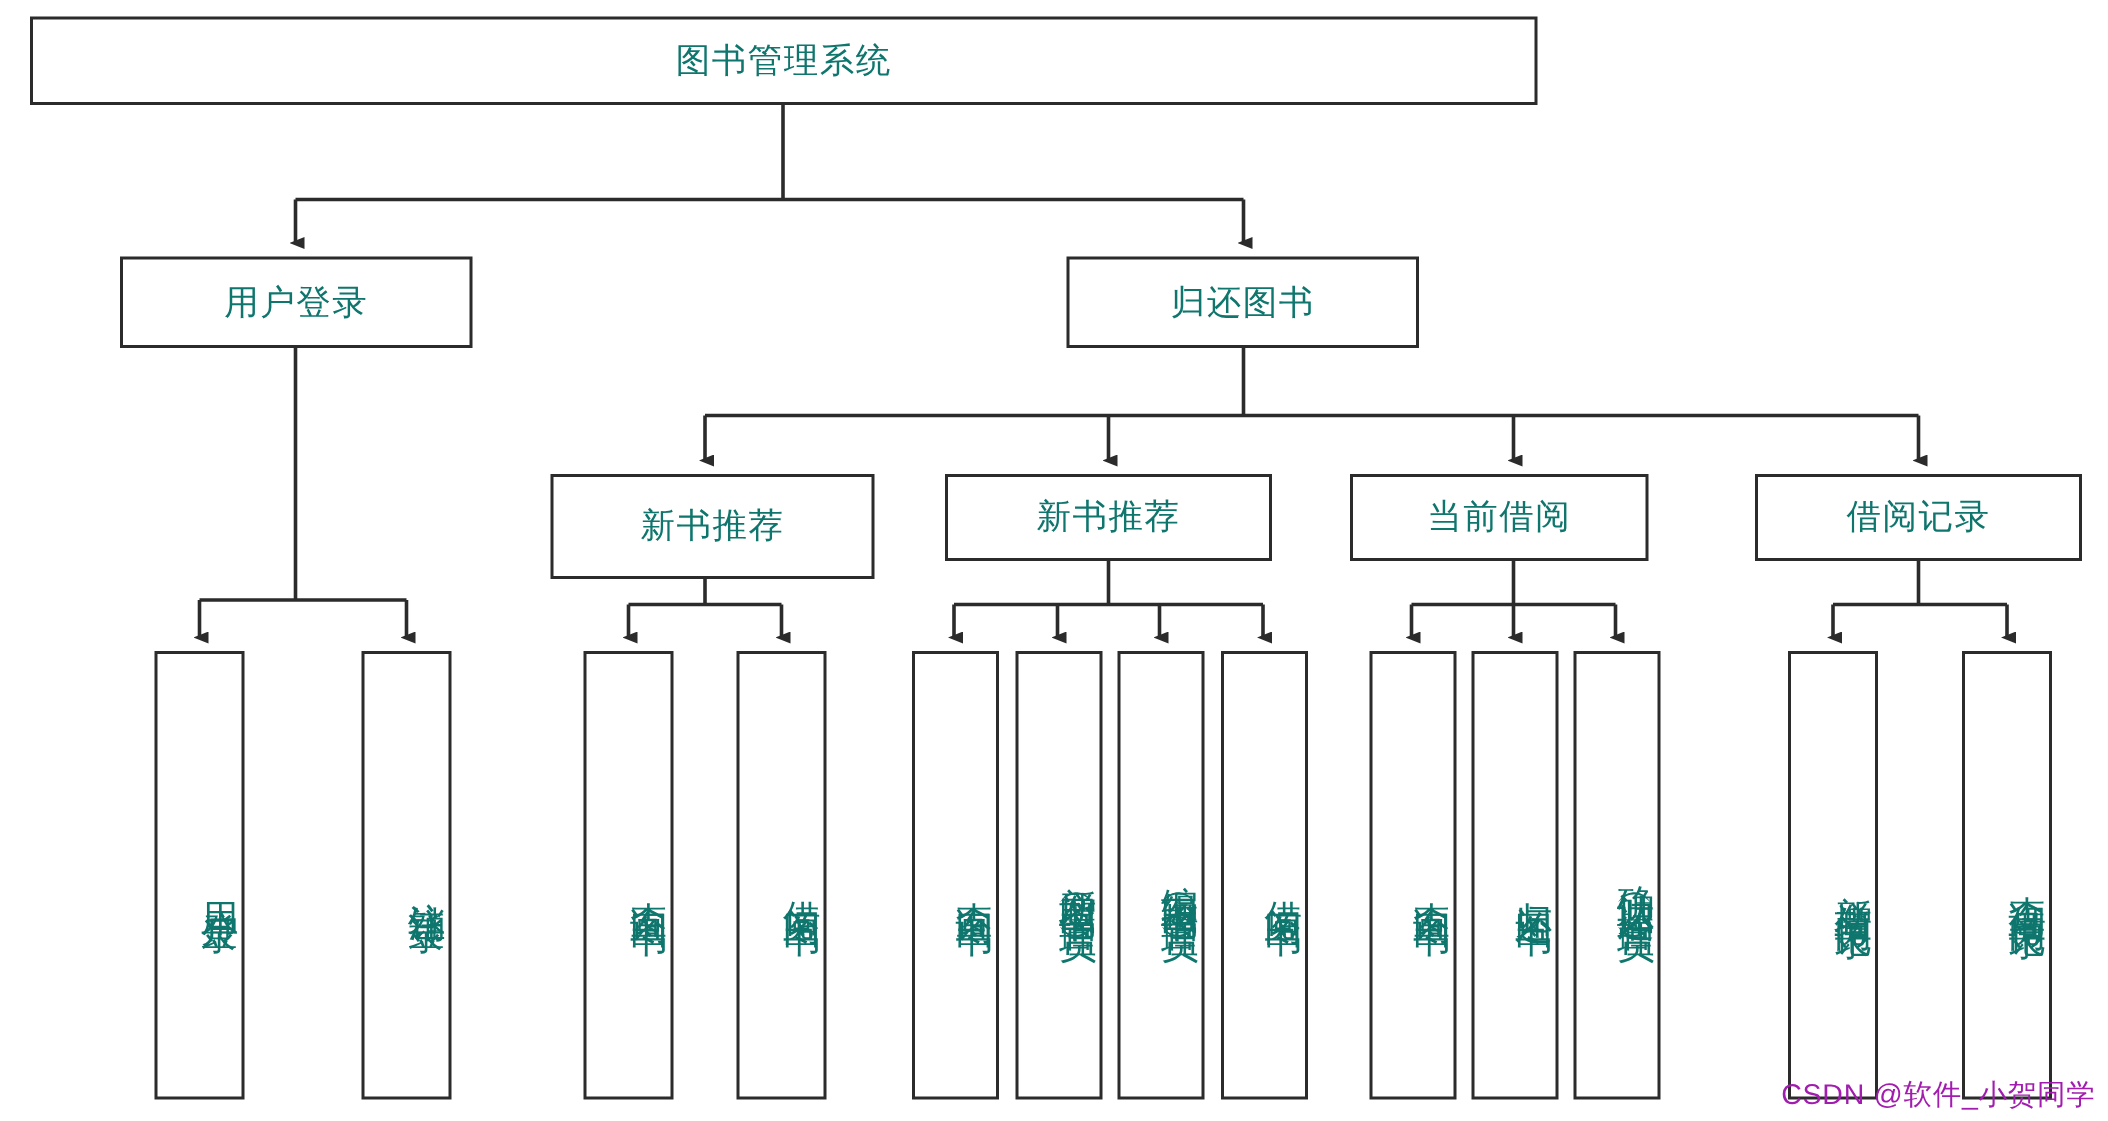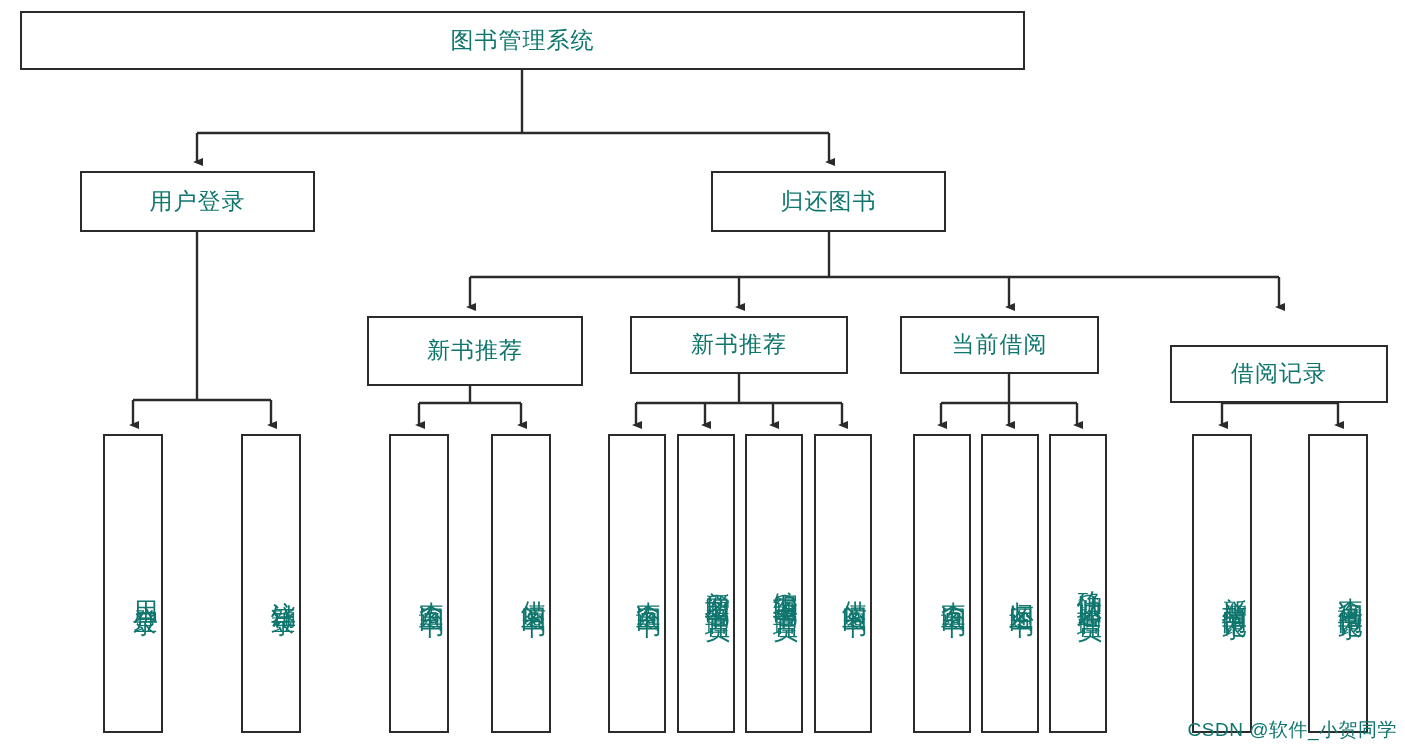--- a/index.html
+++ b/index.html
@@ -55,21 +55,21 @@
     writing-mode: vertical-rl;
     text-orientation: upright;
     display: block;
     text-align: start;
   }
   #watermark {
     position: absolute;
     right: 8px;
     bottom: 4px;
     font-size: 19px;
-    color: #0f766e;
+    color: #a21caf;
     letter-spacing: 0.5px;
     z-index: 5;
     white-space: nowrap;
     pointer-events: none;
   }
 </style>
 </head>
 <body>
 
 <div id="canvas">
@@ -140,21 +140,21 @@
 
   <div class="node horiz" style="left:367px; top:316px; width:216px; height:70px;">
     <span>新书推荐</span>
   </div>
   <div class="node horiz" style="left:630px; top:316px; width:218px; height:58px;">
     <span>新书推荐</span>
   </div>
   <div class="node horiz" style="left:900px; top:316px; width:199px; height:58px;">
     <span>当前借阅</span>
   </div>
-  <div class="node horiz" style="left:1170px; top:316px; width:218px; height:58px;margin-top:29px;">
+  <div class="node horiz" style="left:1170px; top:316px; width:218px; height:58px;">
     <span>借阅记录</span>
   </div>
 
   <div class="node vert" style="left:103px; top:434px; width:60px; height:299px;">
     <span class="vlabel">用户登录</span>
   </div>
   <div class="node vert" style="left:241px; top:434px; width:60px; height:299px;">
     <span class="vlabel">注销登录</span>
   </div>
 

